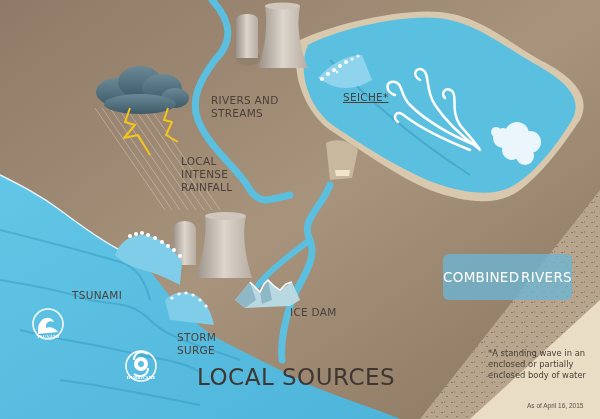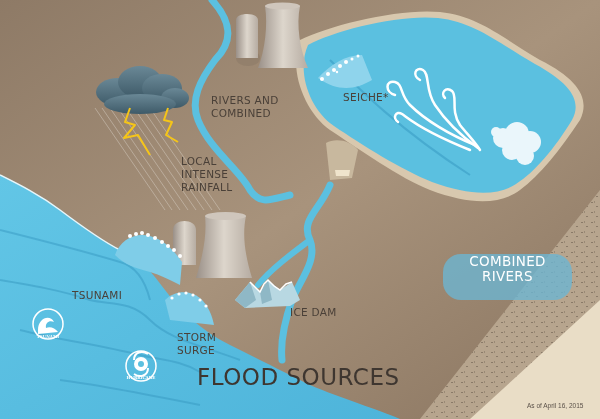--- a/index.html
+++ b/index.html
@@ -21,22 +21,22 @@
     color: #3e3630;
     font-size: 23px;
     letter-spacing: 0.5px;
     left: 197px; top: 364px;
     font-weight: normal;
   }
   .combined {
     position: absolute;
     left: 443px; top: 254px; width: 129px; height: 46px;
     background: rgba(107, 182, 212, 0.78);
-    border-radius: 18px;
-    display: flex; flex-direction: column; align-items: center; justify-content: flex-start;
+    border-radius: 6px;
+    display: flex; flex-direction: row; align-items: center; justify-content: space-between;
   }
   .combined span {
     font-family: "DejaVu Sans", sans-serif;
     color: #ffffff;
     font-size: 13.5px;
     line-height: 15px;
     letter-spacing: 0.3px;
   }
   .footnote {
     position: absolute; left: 488px; top: 348px; width: 112px;
@@ -217,30 +217,33 @@
       <circle cx="141" cy="366" r="15" fill="none" stroke="#ffffff" stroke-width="1.5"></circle>
       <circle cx="141" cy="364" r="7" fill="#ffffff"></circle>
       <circle cx="141" cy="364" r="3" fill="#5bc0e0"></circle>
       <path d="M134,360 C134,352 142,350 148,354" fill="none" stroke="#ffffff" stroke-width="2"></path>
       <path d="M148,368 C148,376 140,378 134,374" fill="none" stroke="#ffffff" stroke-width="2"></path>
       <text class="badge-text" x="141" y="379" text-anchor="middle">HURRICANE</text>
     </g>
   </svg>
 
   <div class="label" style="left:211px; top:94px;">RIVERS AND
-COMBINED</div>
+STREAMS</div>
   <div class="label" style="left:181px; top:155px;">LOCAL
 INTENSE
 RAINFALL</div>
-  <div class="label" style="left:343px; top:91px;">SEICHE*</div>
+  <div class="label" style="left:343px; top:91px;text-decoration:underline;">SEICHE*</div>
   <div class="label" style="left:72px; top:289px;">TSUNAMI</div>
   <div class="label" style="left:177px; top:331px;">STORM
 SURGE</div>
   <div class="label" style="left:290px; top:306px;">ICE DAM</div>
 
   <div class="combined">
     <span>COMBINED</span>
     <span>RIVERS</span>
   </div>
 
-  <div class="title">FLOOD SOURCES</div>
+  <div class="title">LOCAL SOURCES</div>
+  <div class="footnote">*A standing wave in an
+enclosed or partially
+enclosed body of water</div>
   <div class="date">As of April 16, 2015</div>
 </div>
 
 </body></html>

